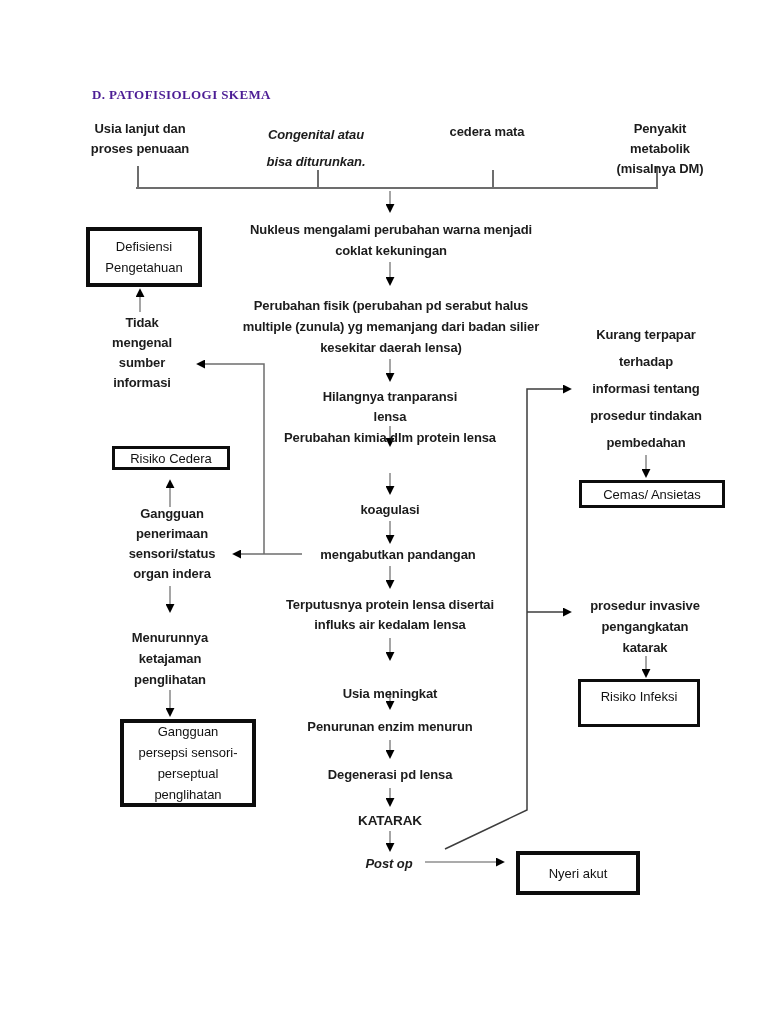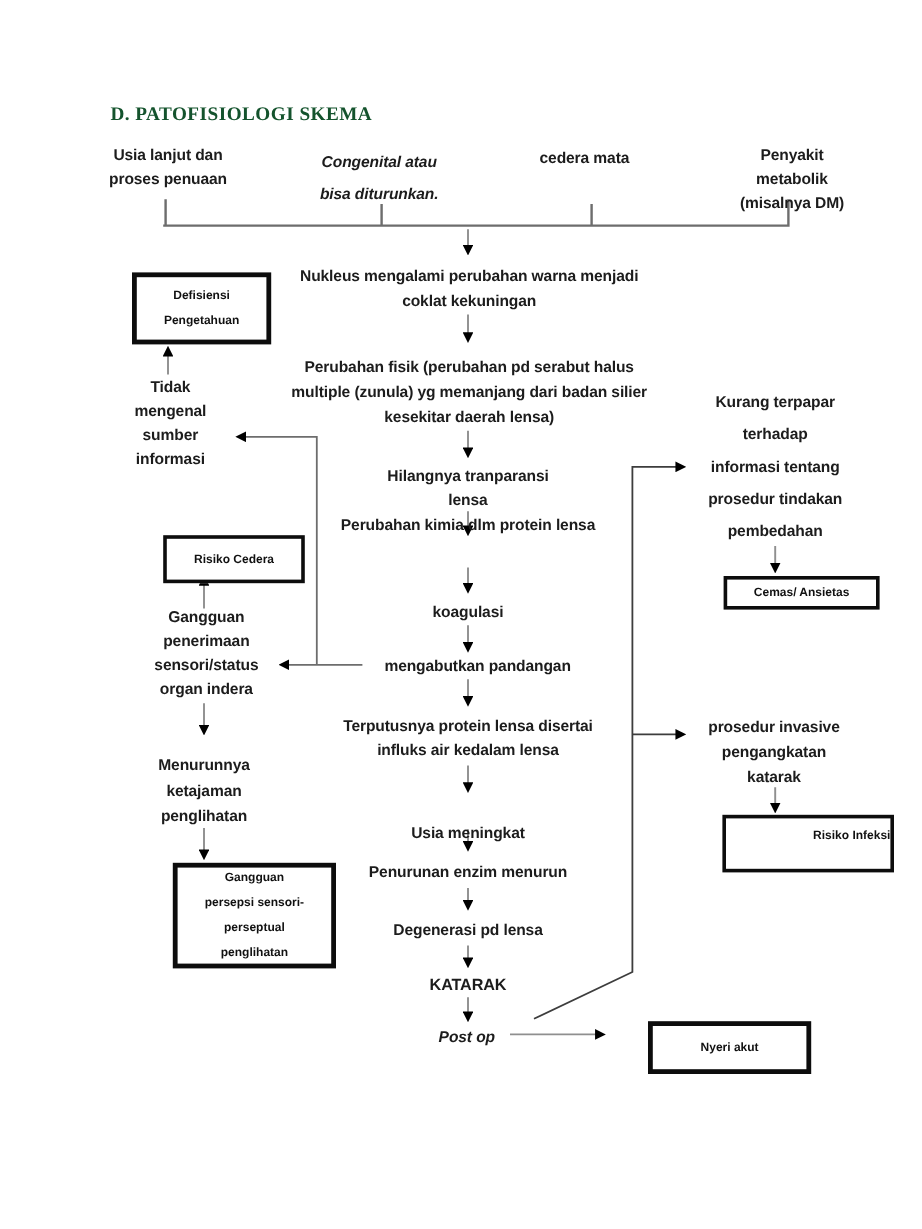--- a/index.html
+++ b/index.html
@@ -6,26 +6,26 @@
   body{width:768px;height:1024px;position:relative;overflow:hidden;
        font-family:"Liberation Sans",sans-serif;}
   #stage{position:absolute;inset:0;width:768px;height:1024px;background:#ffffff;}
   svg.wires{position:absolute;left:0;top:0;z-index:1;}
   .txt{position:absolute;z-index:2;transform:translateX(-50%);
        font-weight:bold;font-size:13px;line-height:20px;color:#1c1c1c;
        text-align:center;white-space:pre-line;letter-spacing:-0.1px;}
   .lh21{line-height:21px;}
   .lh27{line-height:27px;}
   .title{position:absolute;z-index:2;font-family:"Liberation Serif",serif;
-         font-weight:bold;font-size:16px;color:#14532d;letter-spacing:0.4px;
+         font-weight:bold;font-size:13px;color:#4c1d95;letter-spacing:0.4px;
          white-space:nowrap;}
   .box{position:absolute;z-index:3;box-sizing:border-box;background:#ffffff;
        border:3px solid #0d0d0d;display:flex;align-items:center;justify-content:center;
-       font-weight:bold;font-size:10px;line-height:21px;color:#111;
-       text-align:center;white-space:pre-line;margin-left:24px;}
+       font-weight:normal;font-size:13px;line-height:21px;color:#111;
+       text-align:center;white-space:pre-line;}
   .b4{border-width:4px;}
   .top-align{align-items:flex-start;padding-top:4px;}
   .wire{fill:none;stroke:#8f8f8f;stroke-width:1.6px;}
   .wire-dark{fill:none;stroke:#3d3d3d;stroke-width:1.5px;}
   .wire-mid{fill:none;stroke:#6d6d6d;stroke-width:1.5px;}
   .bracket{fill:none;stroke:#6d6d6d;stroke-width:2px;}
 </style>
 </head>
 <body>
 
@@ -96,21 +96,21 @@
   <div class="txt" style="left:389px;top:854px;font-style:italic;">Post op</div>
 
   <div class="box b4" style="left:86px;top:227px;width:116px;height:60px;">
     <span>Defisiensi
 Pengetahuan</span>
   </div>
   <div class="txt" style="left:142px;top:313px;">Tidak
 mengenal
 sumber
 informasi</div>
-  <div class="box" style="left:112px;top:446px;width:118px;height:40px;text-align:center;">
+  <div class="box" style="left:112px;top:446px;width:118px;height:24px;text-align:center;">
     <span>Risiko Cedera</span>
   </div>
   <div class="txt" style="left:172px;top:504px;">Gangguan
 penerimaan
 sensori/status
 organ indera</div>
   <div class="txt lh21" style="left:170px;top:627px;">Menurunnya
 ketajaman
 penglihatan</div>
   <div class="box b4" style="left:120px;top:719px;width:136px;height:88px;">
@@ -118,26 +118,26 @@
 persepsi sensori-
 perseptual
 penglihatan</span>
   </div>
 
   <div class="txt lh27" style="left:646px;top:321px;">Kurang terpapar
 terhadap
 informasi tentang
 prosedur tindakan
 pembedahan</div>
-  <div class="box" style="left:579px;top:480px;width:130px;height:28px;">
+  <div class="box" style="left:579px;top:480px;width:146px;height:28px;">
     <span>Cemas/ Ansietas</span>
   </div>
   <div class="txt lh21" style="left:645px;top:595px;">prosedur invasive
 pengangkatan
 katarak</div>
-  <div class="box top-align" style="left:578px;top:679px;width:143px;height:48px;justify-content:flex-end;">
+  <div class="box top-align" style="left:578px;top:679px;width:122px;height:48px;">
     <span>Risiko Infeksi</span>
   </div>
-  <div class="box b4" style="left:516px;top:851px;width:136px;height:44px;">
+  <div class="box b4" style="left:516px;top:851px;width:124px;height:44px;">
     <span>Nyeri akut</span>
   </div>
 
 </div>
 
 </body></html>

